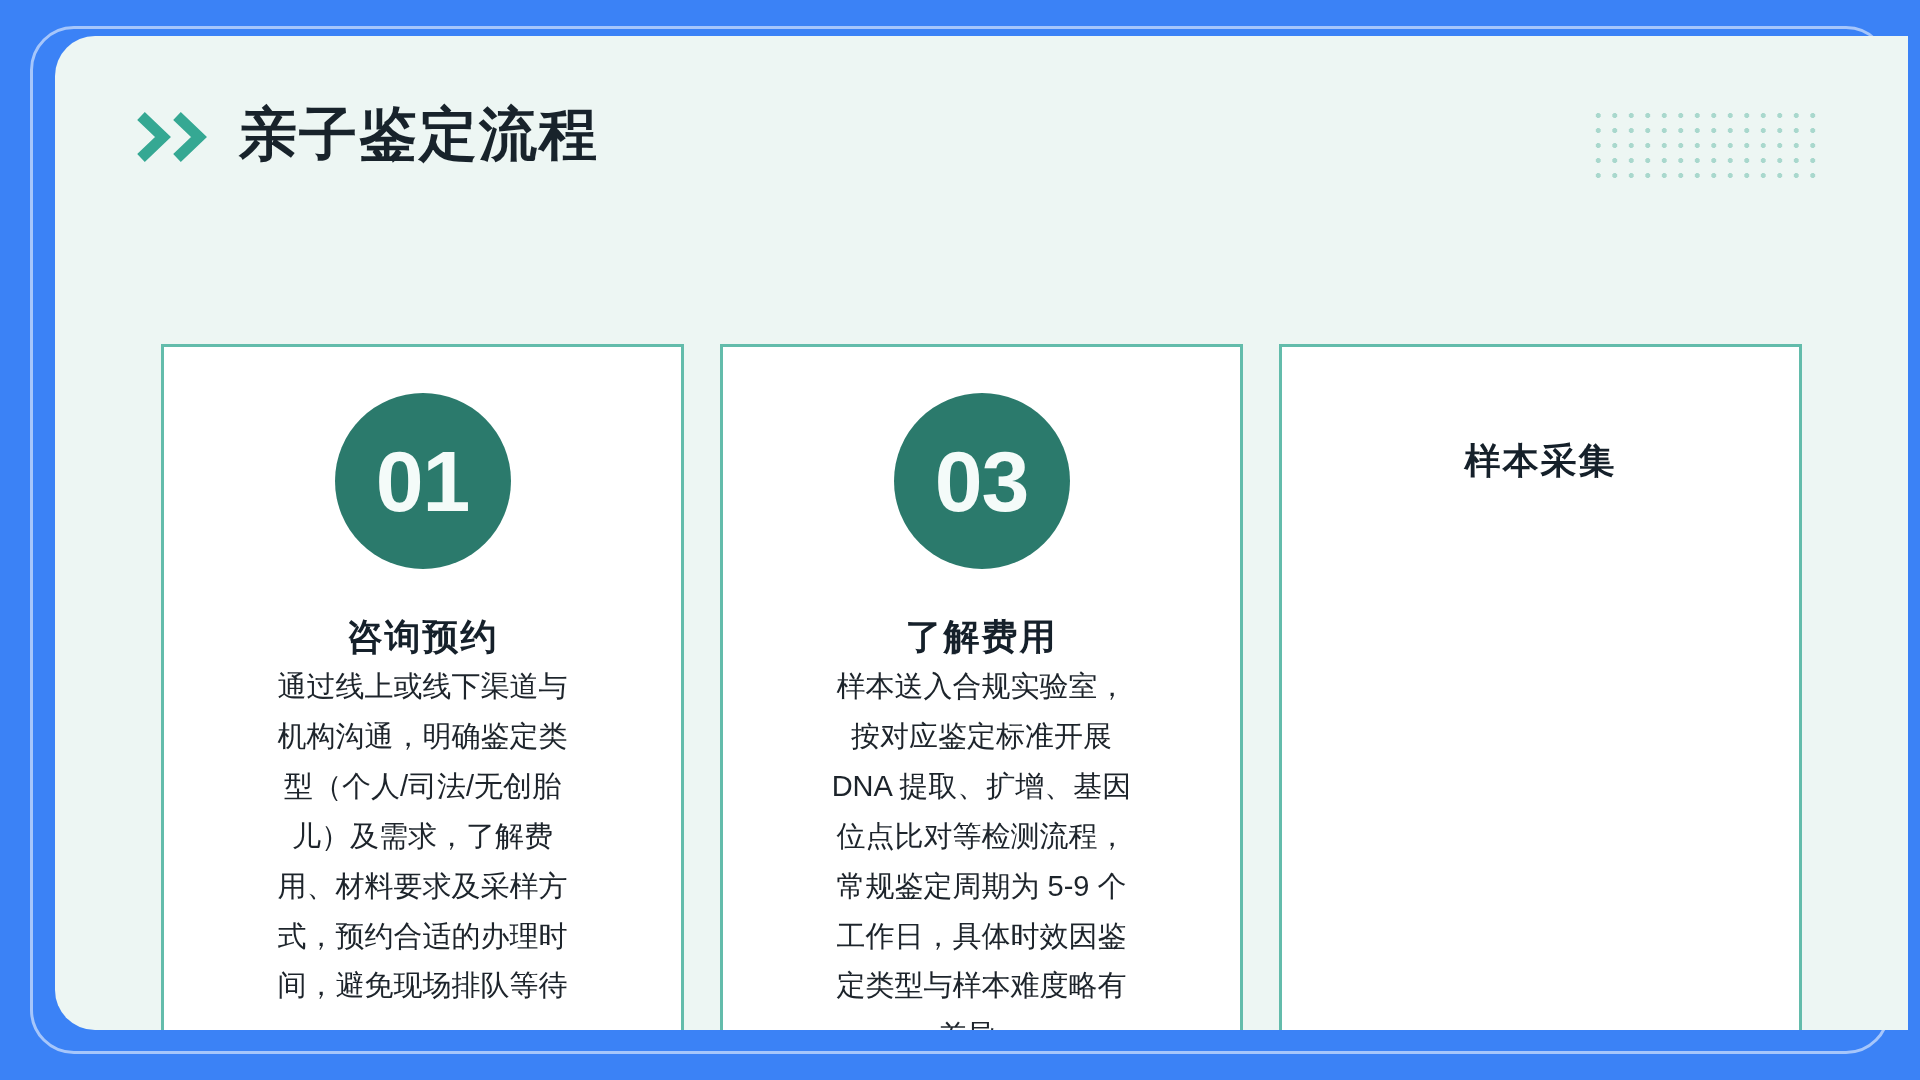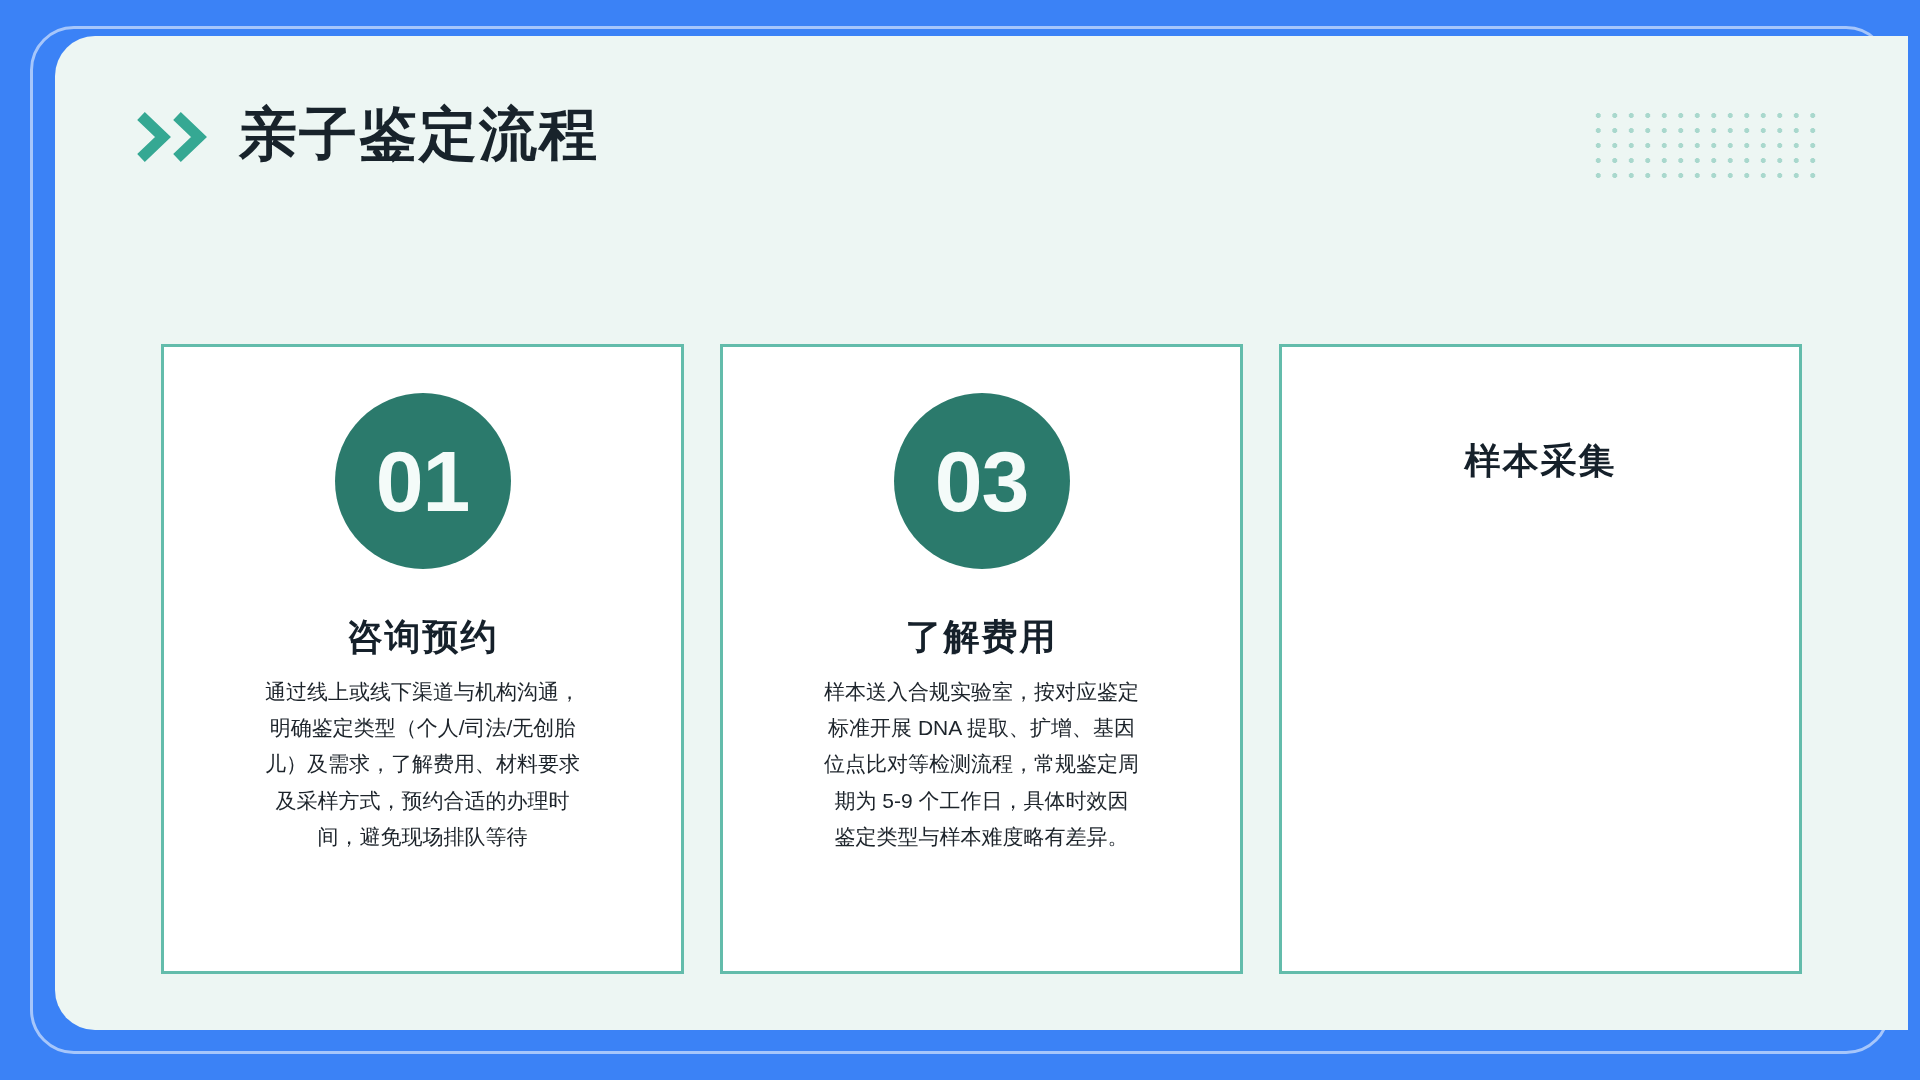--- a/index.html
+++ b/index.html
@@ -97,22 +97,22 @@
   .card-title {
     margin-top:46px;
     font-size:36px;
     font-weight:bold;
     color:#15202a;
     letter-spacing:2px;
     line-height:1.2;
     text-align:center;
   }
   .card-body {
-    margin-top:16px;
-    font-size:21px;
+    margin-top:4px;
+    font-size:29px;
     line-height:1.72;
     color:#1d242b;
     text-align:center;
     max-width:315px;
   }
 </style>
 </head>
 <body>
 
 <div class="slide">

